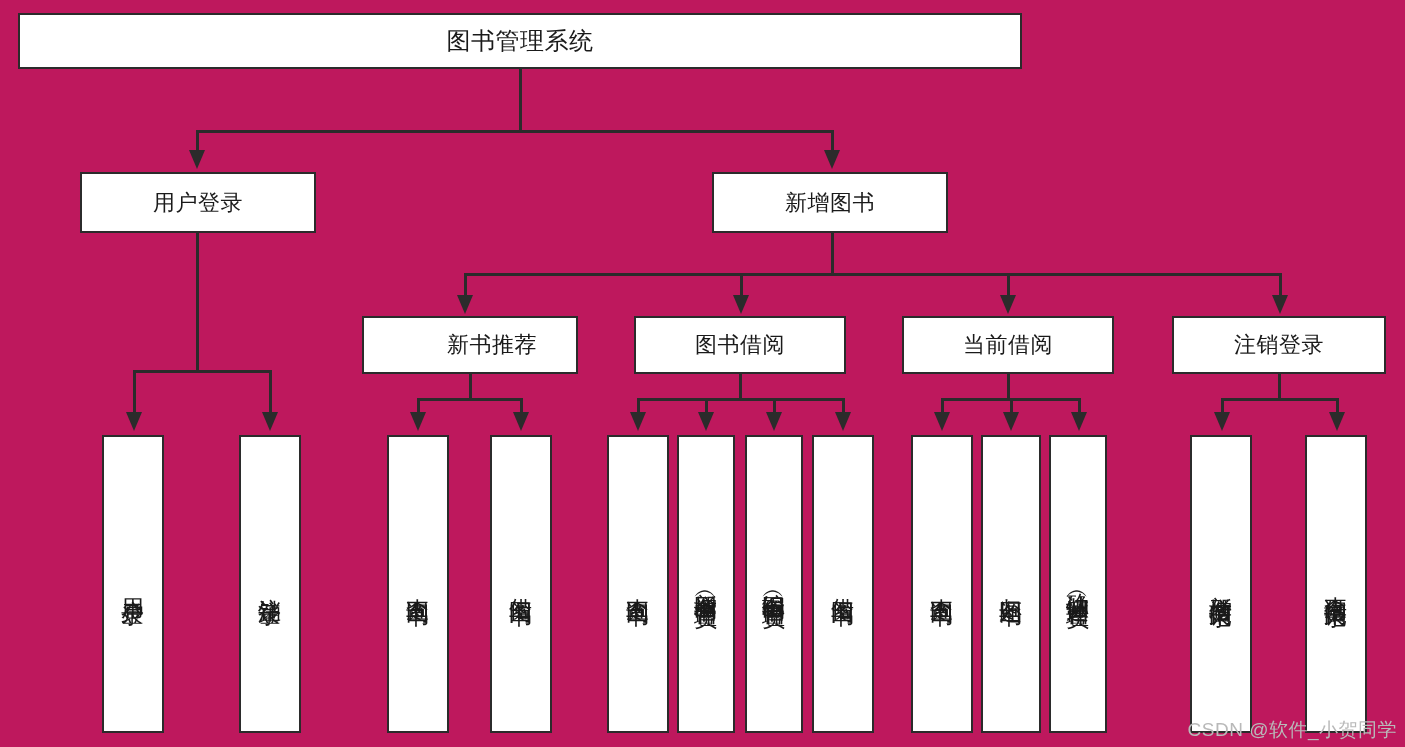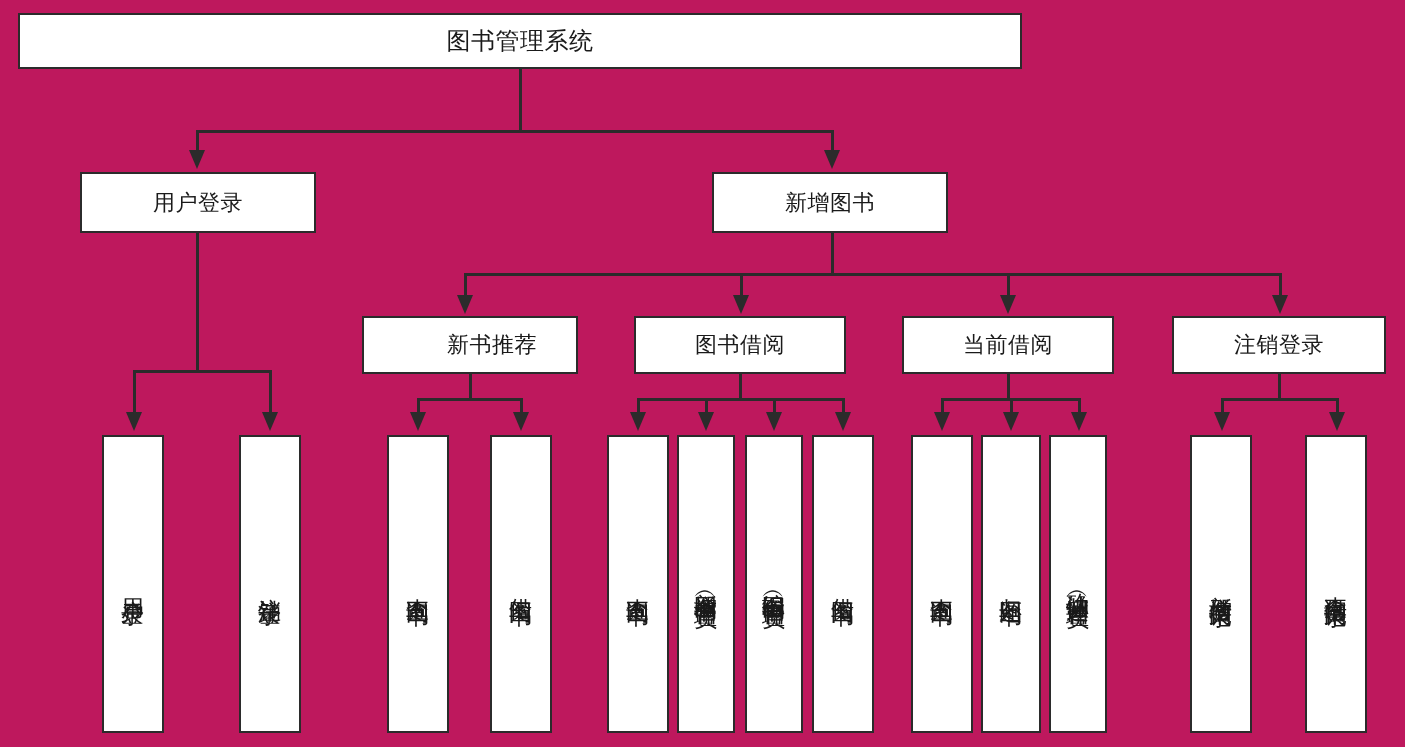--- a/index.html
+++ b/index.html
@@ -235,14 +235,15 @@
     <span class="label">确认归还（管理员）</span>
   </div>
 
   <div class="node leaf" style="left:1190px; width:62px;">
     <span class="label">新增借阅记录</span>
   </div>
   <div class="node leaf" style="left:1305px; width:62px;">
     <span class="label">查询借阅记录</span>
   </div>
 
+  <div id="watermark">CSDN @软件_小贺同学</div>
 
 </div>
 
 </body></html>

